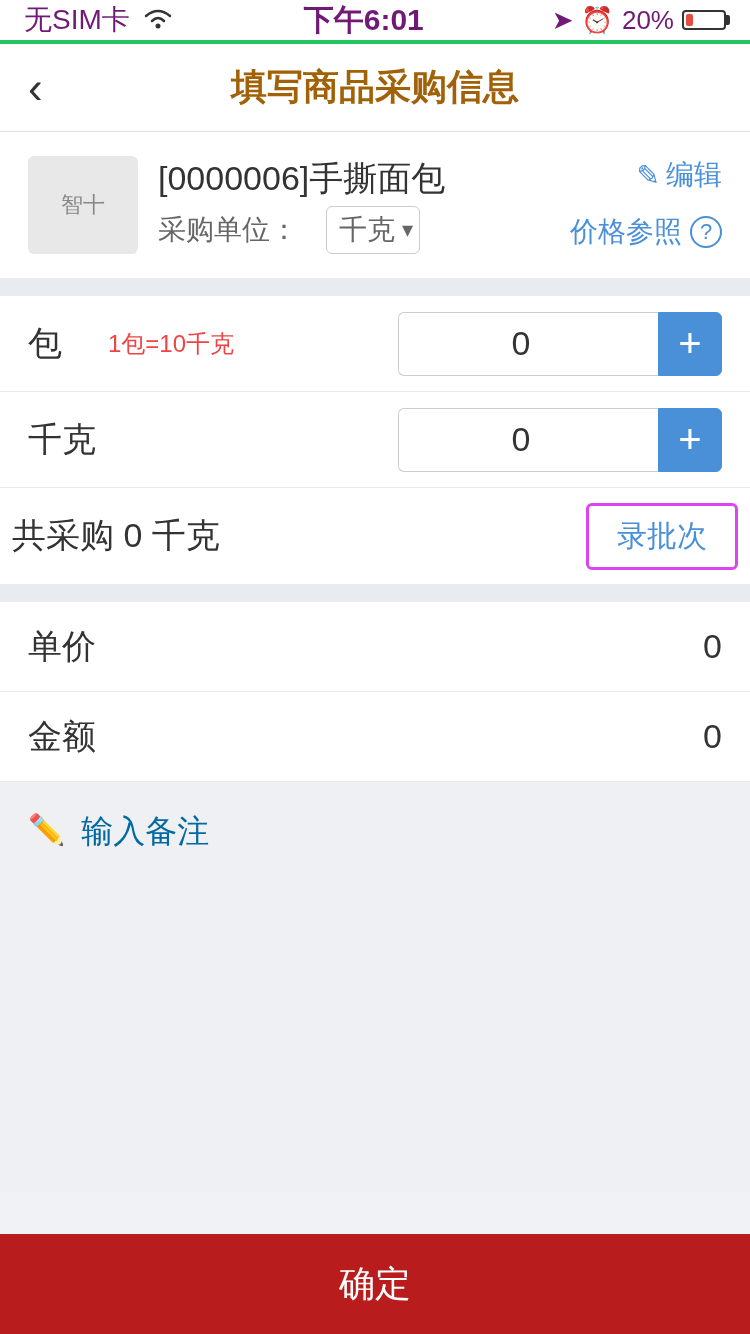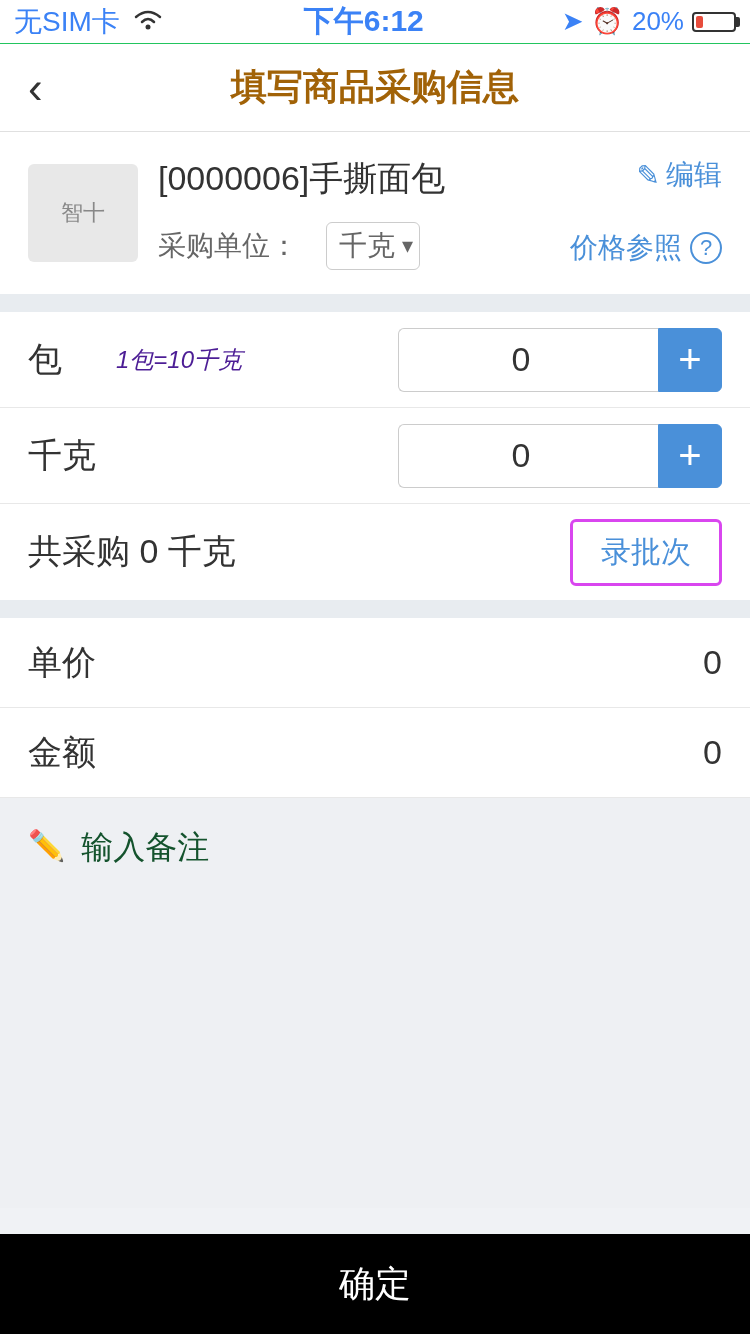--- a/index.html
+++ b/index.html
@@ -14,24 +14,24 @@
     }
 
     
     .status-bar {
       width: 750px;
       height: 44px;
       background: #fff;
       display: flex;
       align-items: center;
       justify-content: space-between;
-      padding: 0 14px;
+      padding: 0 24px;
       font-size: 28px;
-      color: #3b82f6;
-      border-bottom: 1px solid #22c55e;
+      color: #701a75;
+      border-bottom: 4px solid #22c55e;
     }
     .status-left { display: flex; align-items: center; gap: 10px; }
     .status-center { font-weight: 600; font-size: 30px; }
     .status-right { display: flex; align-items: center; gap: 8px; font-size: 26px; }
     .battery-bar {
       width: 44px; height: 20px;
       border: 2px solid #333;
       border-radius: 4px;
       position: relative;
       display: inline-flex;
@@ -94,21 +94,21 @@
       background: #e8e8e8;
       border-radius: 6px;
       display: flex;
       align-items: center;
       justify-content: center;
       color: #888;
       font-size: 22px;
       flex-shrink: 0;
     }
     .product-info { flex: 1; }
-    .product-name { font-size: 34px; color: #333; font-weight: 500; margin-bottom: 20px; }
+    .product-name { font-size: 34px; color: #333; font-weight: 500; margin-bottom: 4px; }
     .product-unit-row { display: flex; align-items: center; gap: 28px; font-size: 28px; color: #666; }
     .unit-select-wrapper {
       position: relative;
       display: inline-flex;
       align-items: center;
       border: 1px solid #ccc;
       border-radius: 6px;
       padding: 4px 24px 4px 12px;
       background: #fff;
     }
@@ -167,23 +167,22 @@
       height: 96px;
       border-bottom: 1px solid #e8e8e8;
     }
     .input-label {
       font-size: 34px;
       color: #333;
       min-width: 80px;
     }
     .input-label-sub {
       font-size: 24px;
-      color: #4c1d95;
-      margin-left: 8px;
-      font-style: italic;
+      color: #ef4444;
+      margin-left: 0;
     }
     .input-field-wrapper {
       flex: 1;
       display: flex;
       align-items: center;
       justify-content: flex-end;
       gap: 0;
     }
     .qty-input {
       width: 260px;
@@ -209,21 +208,21 @@
       align-items: center;
       justify-content: center;
       cursor: pointer;
     }
 
     
     .summary-row {
       display: flex;
       align-items: center;
       justify-content: space-between;
-      padding: 0 28px;
+      padding: 0 12px;
       height: 96px;
       background: #fff;
     }
     .summary-text { font-size: 34px; color: #333; }
     .batch-btn {
       border: 3px solid #d946ef;
       border-radius: 6px;
       color: #4a90d9;
       font-size: 30px;
       padding: 10px 28px;
@@ -248,33 +247,33 @@
     
     .remark-section {
       background: #eef0f3;
       padding: 28px 28px;
       min-height: 130px;
       display: flex;
       align-items: flex-start;
       gap: 16px;
     }
     .remark-icon { color: #aaa; font-size: 30px; margin-top: 2px; }
-    .remark-placeholder { font-size: 32px; color: #14532d; }
+    .remark-placeholder { font-size: 32px; color: #0369a1; }
 
     
     .empty-space {
       flex: 1;
       background: #eef0f3;
     }
 
     
     .confirm-btn {
       width: 750px;
       height: 100px;
-      background: #000000;
+      background: #b91c1c;
       color: #fff;
       font-size: 36px;
       display: flex;
       align-items: center;
       justify-content: center;
       cursor: pointer;
       position: fixed;
       bottom: 0;
       left: 0;
     }
@@ -300,21 +299,21 @@
       <span>无SIM卡</span>
       <span>
         <svg width="36" height="26" viewBox="0 0 36 26">
           <path d="M18 22 L18 22" stroke="#333" stroke-width="3" stroke-linecap="round"></path>
           <path d="M12 17 Q18 11 24 17" stroke="#333" stroke-width="2.5" fill="none" stroke-linecap="round"></path>
           <path d="M6 12 Q18 2 30 12" stroke="#333" stroke-width="2.5" fill="none" stroke-linecap="round"></path>
           <circle cx="18" cy="22" r="2.5" fill="#333"></circle>
         </svg>
       </span>
     </div>
-    <div class="status-center">下午6:12</div>
+    <div class="status-center">下午6:01</div>
     <div class="status-right">
       <span>➤</span>
       <span>⏰</span>
       <span>20%</span>
       <span class="battery-bar">
         <span class="battery-fill"></span>
         <span class="battery-tip"></span>
       </span>
     </div>
   </div>

